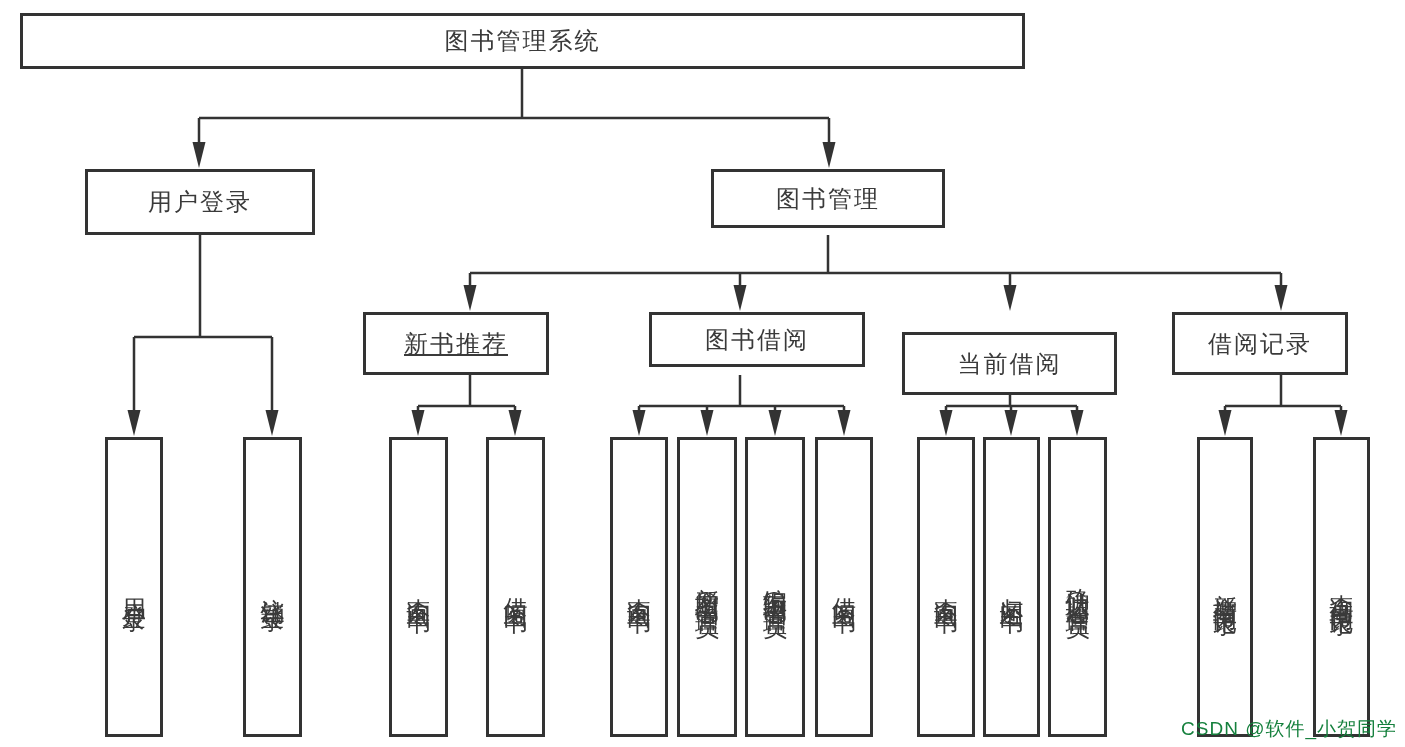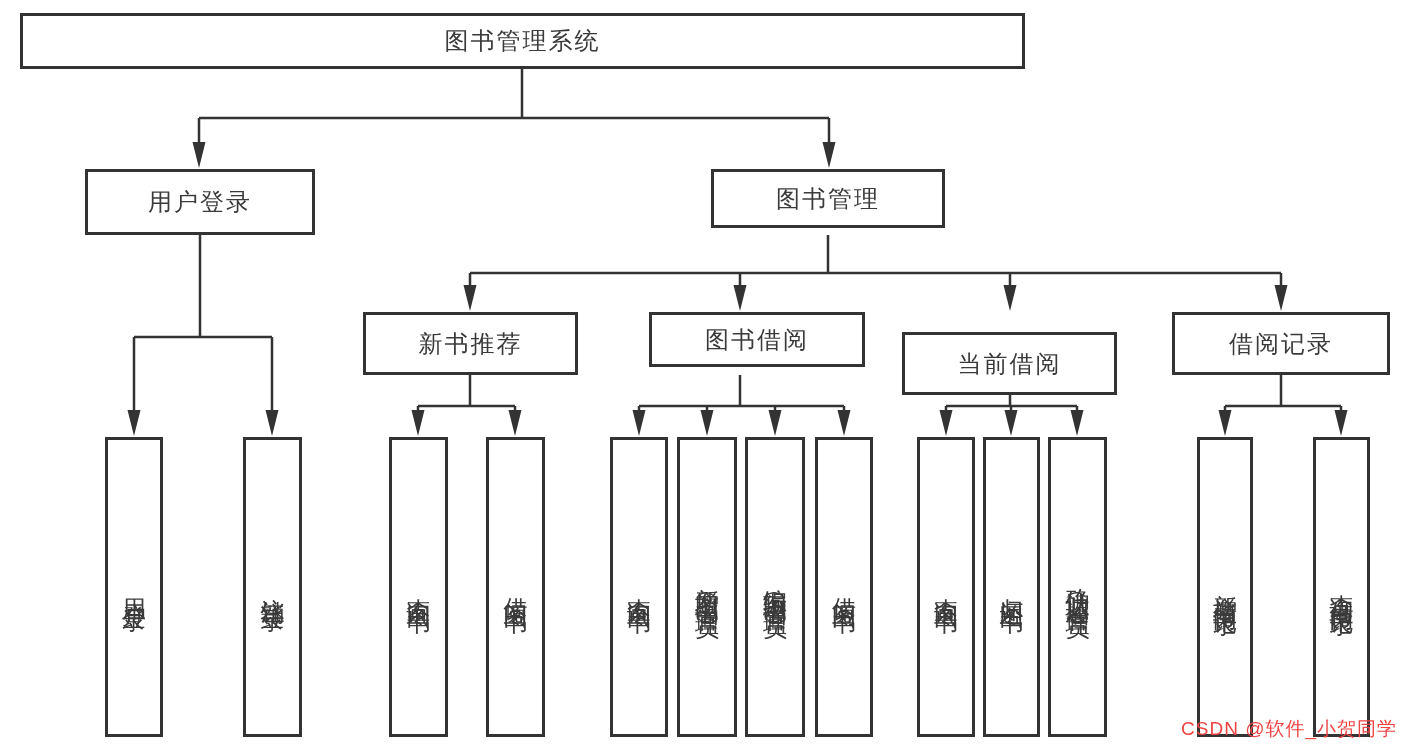--- a/index.html
+++ b/index.html
@@ -39,21 +39,21 @@
     text-orientation: mixed;
     font-size: 24px;
     letter-spacing: 4px;
     line-height: 1;
   }
   .watermark {
     position: absolute;
     right: 8px;
     bottom: 5px;
     font-size: 19px;
-    color: #ef4444;
+    color: #15803d;
     letter-spacing: 1px;
     white-space: nowrap;
   }
 </style>
 </head>
 <body>
 
 <div class="canvas">
 
   <svg class="connectors" width="1405" height="747" viewBox="0 0 1405 747">
@@ -106,24 +106,24 @@
         <polygon points="1334.5,410 1347.5,410 1341,436" stroke="none"></polygon>
       </g>
     </g>
   </svg>
 
   <div class="node h-node" style="left:20px; top:13px; width:1005px; height:56px;">图书管理系统</div>
 
   <div class="node h-node" style="left:85px; top:169px; width:230px; height:66px;">用户登录</div>
   <div class="node h-node" style="left:711px; top:169px; width:234px; height:59px;">图书管理</div>
 
-  <div class="node h-node" style="left:363px; top:312px; width:215px; height:63px;">新书推荐</div>
+  <div class="node h-node" style="left:363px; top:312px; width:186px; height:63px;text-decoration:underline;">新书推荐</div>
   <div class="node h-node" style="left:649px; top:312px; width:216px; height:55px;">图书借阅</div>
   <div class="node h-node" style="left:902px; top:312px; width:215px; height:63px;margin-top:20px;">当前借阅</div>
-  <div class="node h-node" style="left:1172px; top:312px; width:218px; height:63px;">借阅记录</div>
+  <div class="node h-node" style="left:1172px; top:312px; width:176px; height:63px;">借阅记录</div>
 
   <div class="node v-node" style="left:105px; width:58px;">用户登录</div>
   <div class="node v-node" style="left:243px; width:59px;">注销登录</div>
 
   <div class="node v-node" style="left:389px; width:59px;">查询图书</div>
   <div class="node v-node" style="left:486px; width:59px;">借阅图书</div>
 
   <div class="node v-node" style="left:610px; width:58px;">查询图书</div>
   <div class="node v-node" style="left:677px; width:60px;">新增图书（管理员）</div>
   <div class="node v-node" style="left:745px; width:60px;">编辑图书（管理员）</div>

